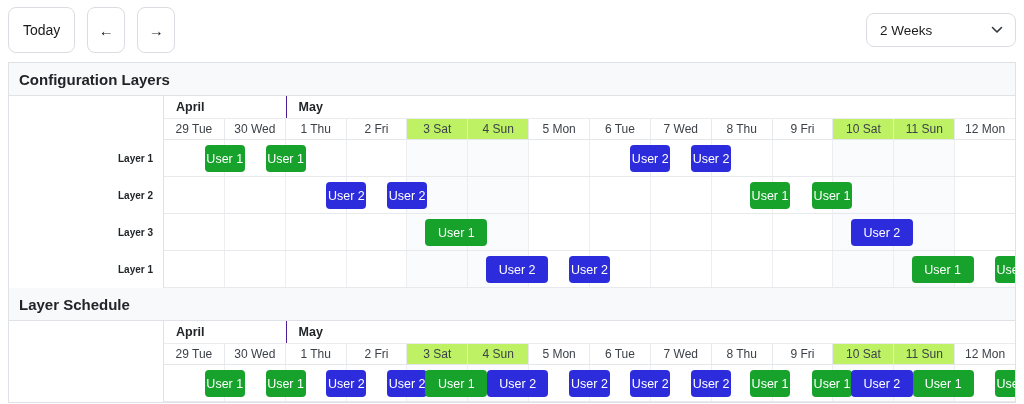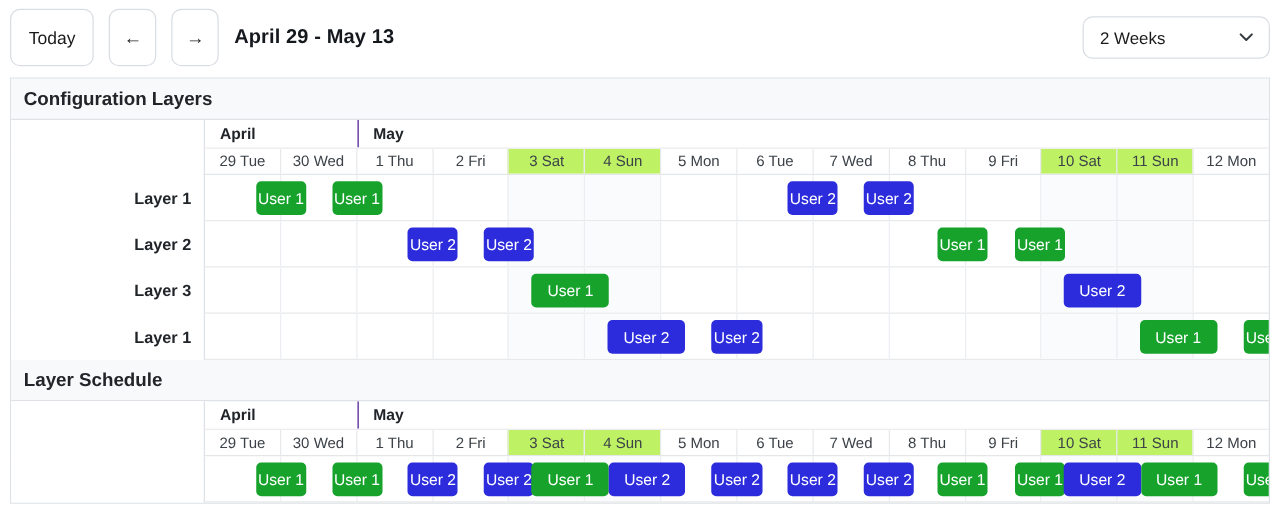--- a/index.html
+++ b/index.html
@@ -29,21 +29,21 @@
   .panel { margin:3px 8px 0 8px; border:1px solid #dee2e6; background:#fff; }
   .section-header {
     background:#f8f9fa; border-bottom:1px solid #dfe3e7;
     height:33px; display:flex; align-items:center; padding:0 10px;
     font-size:15px; font-weight:600; color:#212529;text-align:center;
   }
   .grid-row { display:flex; }
   .label-col {
     width:154px; flex:0 0 154px; display:flex; align-items:center;
     justify-content:flex-end; padding-right:10px;
-    font-size:13px; font-weight:700; color:#212529; background:#fff;
+    font-size:10px; font-weight:700; color:#212529; background:#fff;
   }
   .tl { flex:1; position:relative; border-left:1px solid #dee2e6; display:flex; overflow:hidden; }
   .months-row .tl { height:23px; border-bottom:1px solid #ececf0; }
   .month-cell {
     display:flex; align-items:center; padding-left:12px;
     font-size:12.5px; font-weight:700; color:#212529;
   }
   .month-cell + .month-cell { border-left:1px solid #4c1d95; }
   .days-row .tl { height:21px; border-bottom:1px solid #e4e7ea; }
   .day-cell-h {
@@ -67,21 +67,20 @@
 <body>
 
 <div class="toolbar">
   <button class="btn">Today</button>
   <button class="btn iconbtn">
     <span>←</span>
   </button>
   <button class="btn iconbtn">
     <span>→</span>
   </button>
-  <div class="range-title">April 29 - May 13</div>
   <div class="select-control">
     <span>2 Weeks</span>
     <span style="display:flex;">
       <svg width="12" height="8" viewBox="0 0 12 8" fill="none">
         <path d="M1.5 1.5 L6 6 L10.5 1.5" stroke="#33383d" stroke-width="1.6" stroke-linecap="round" stroke-linejoin="round"></path>
       </svg>
     </span>
   </div>
 </div>
 

